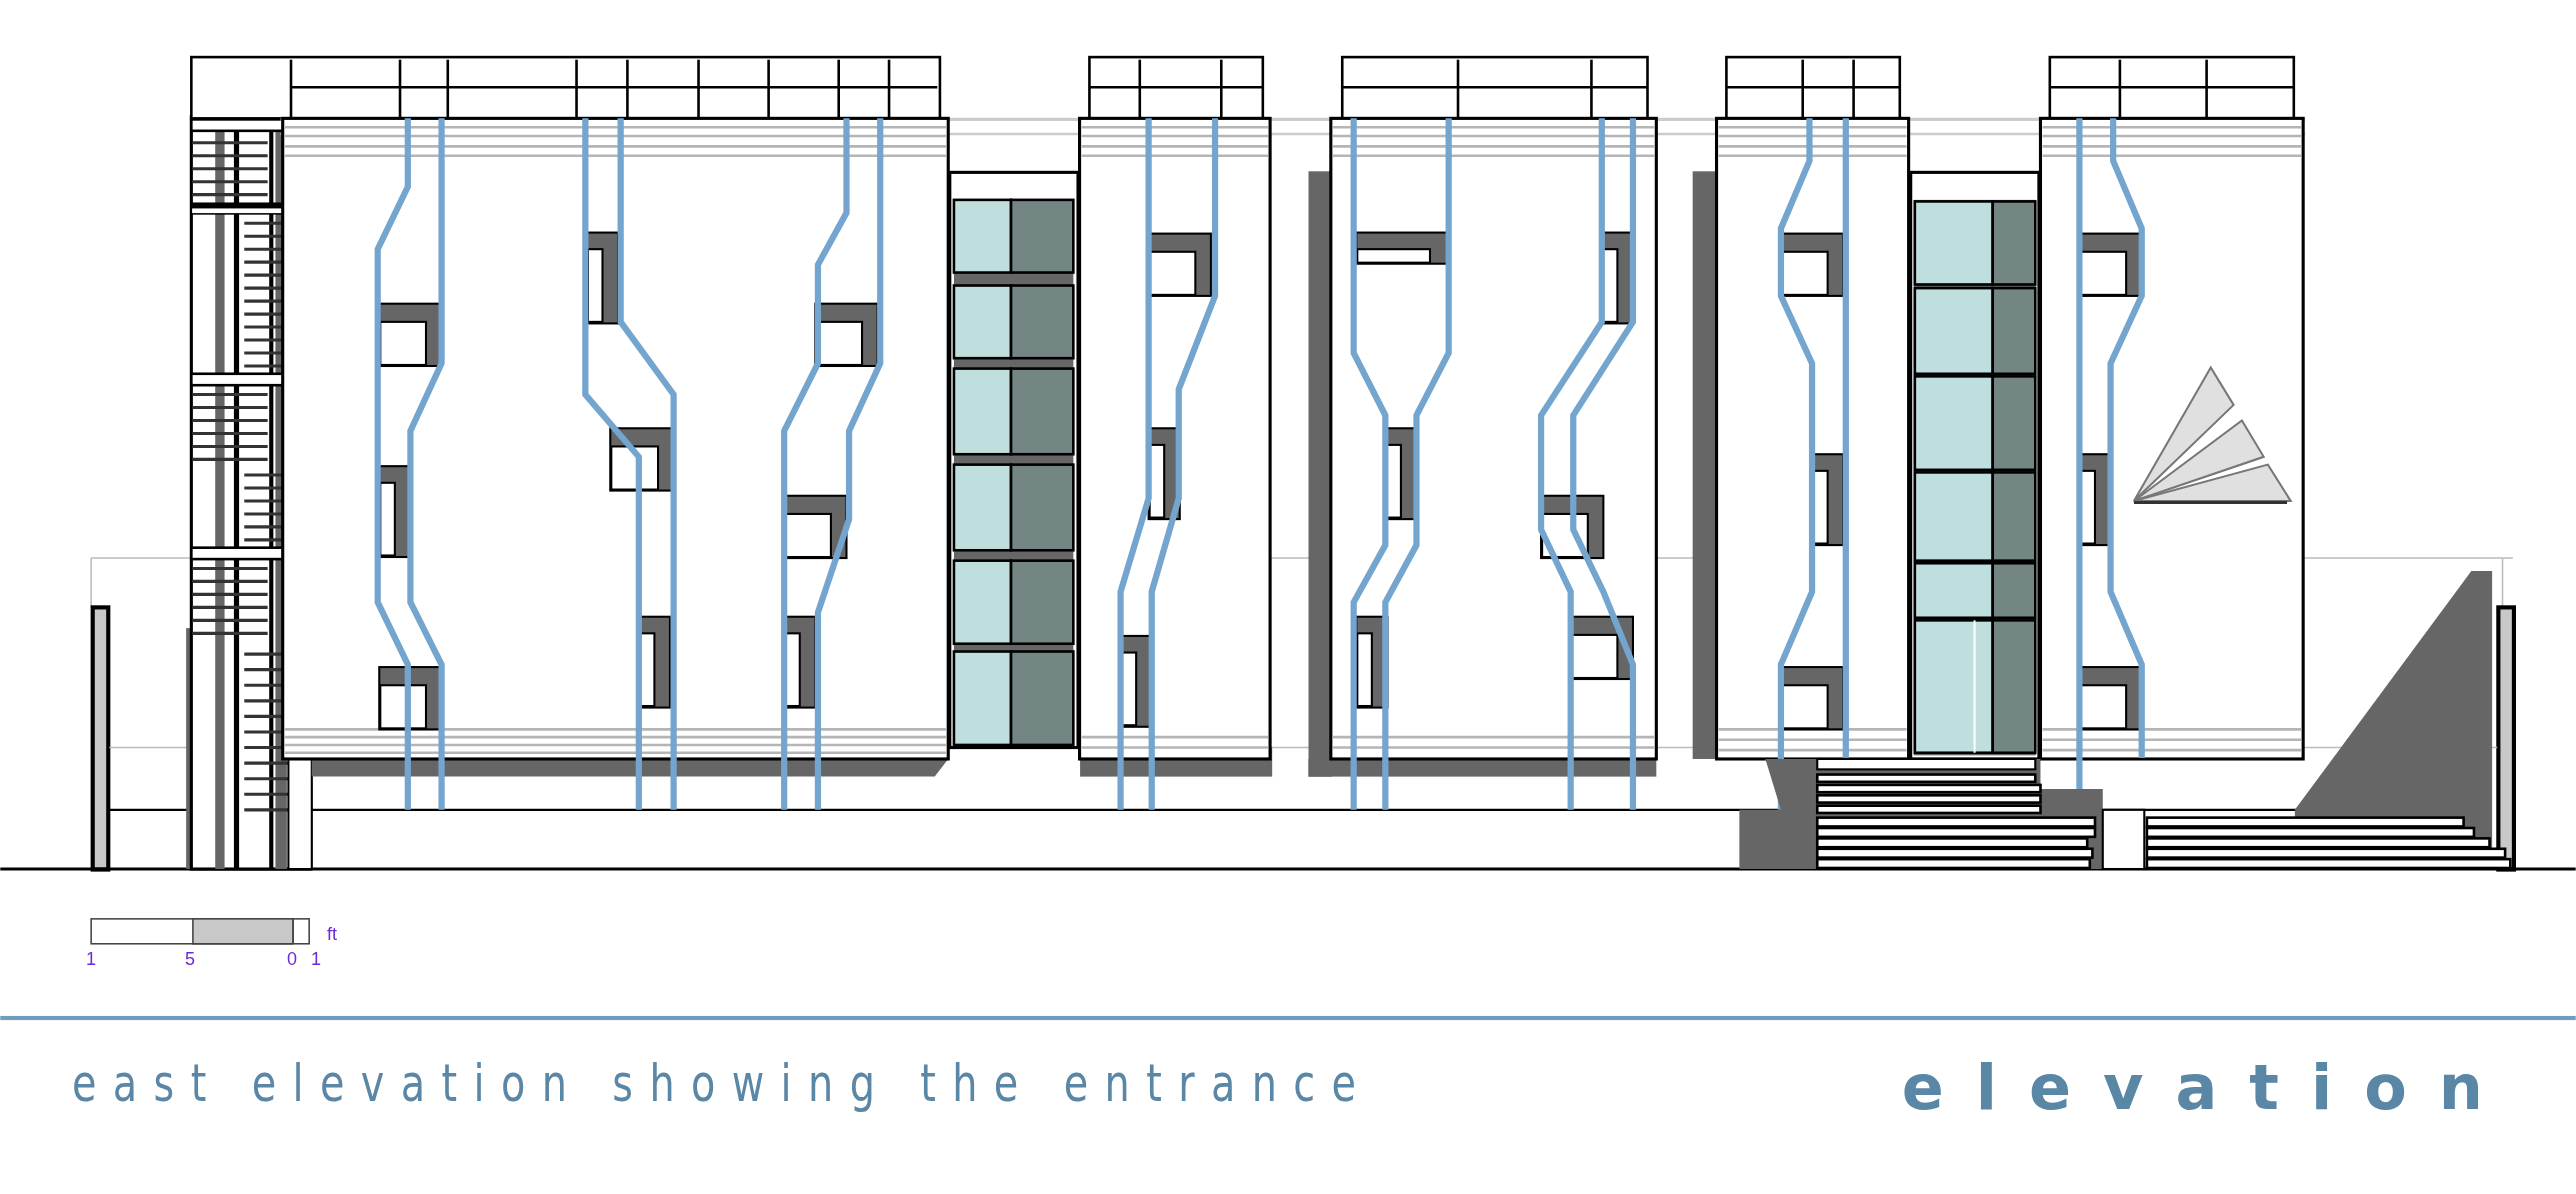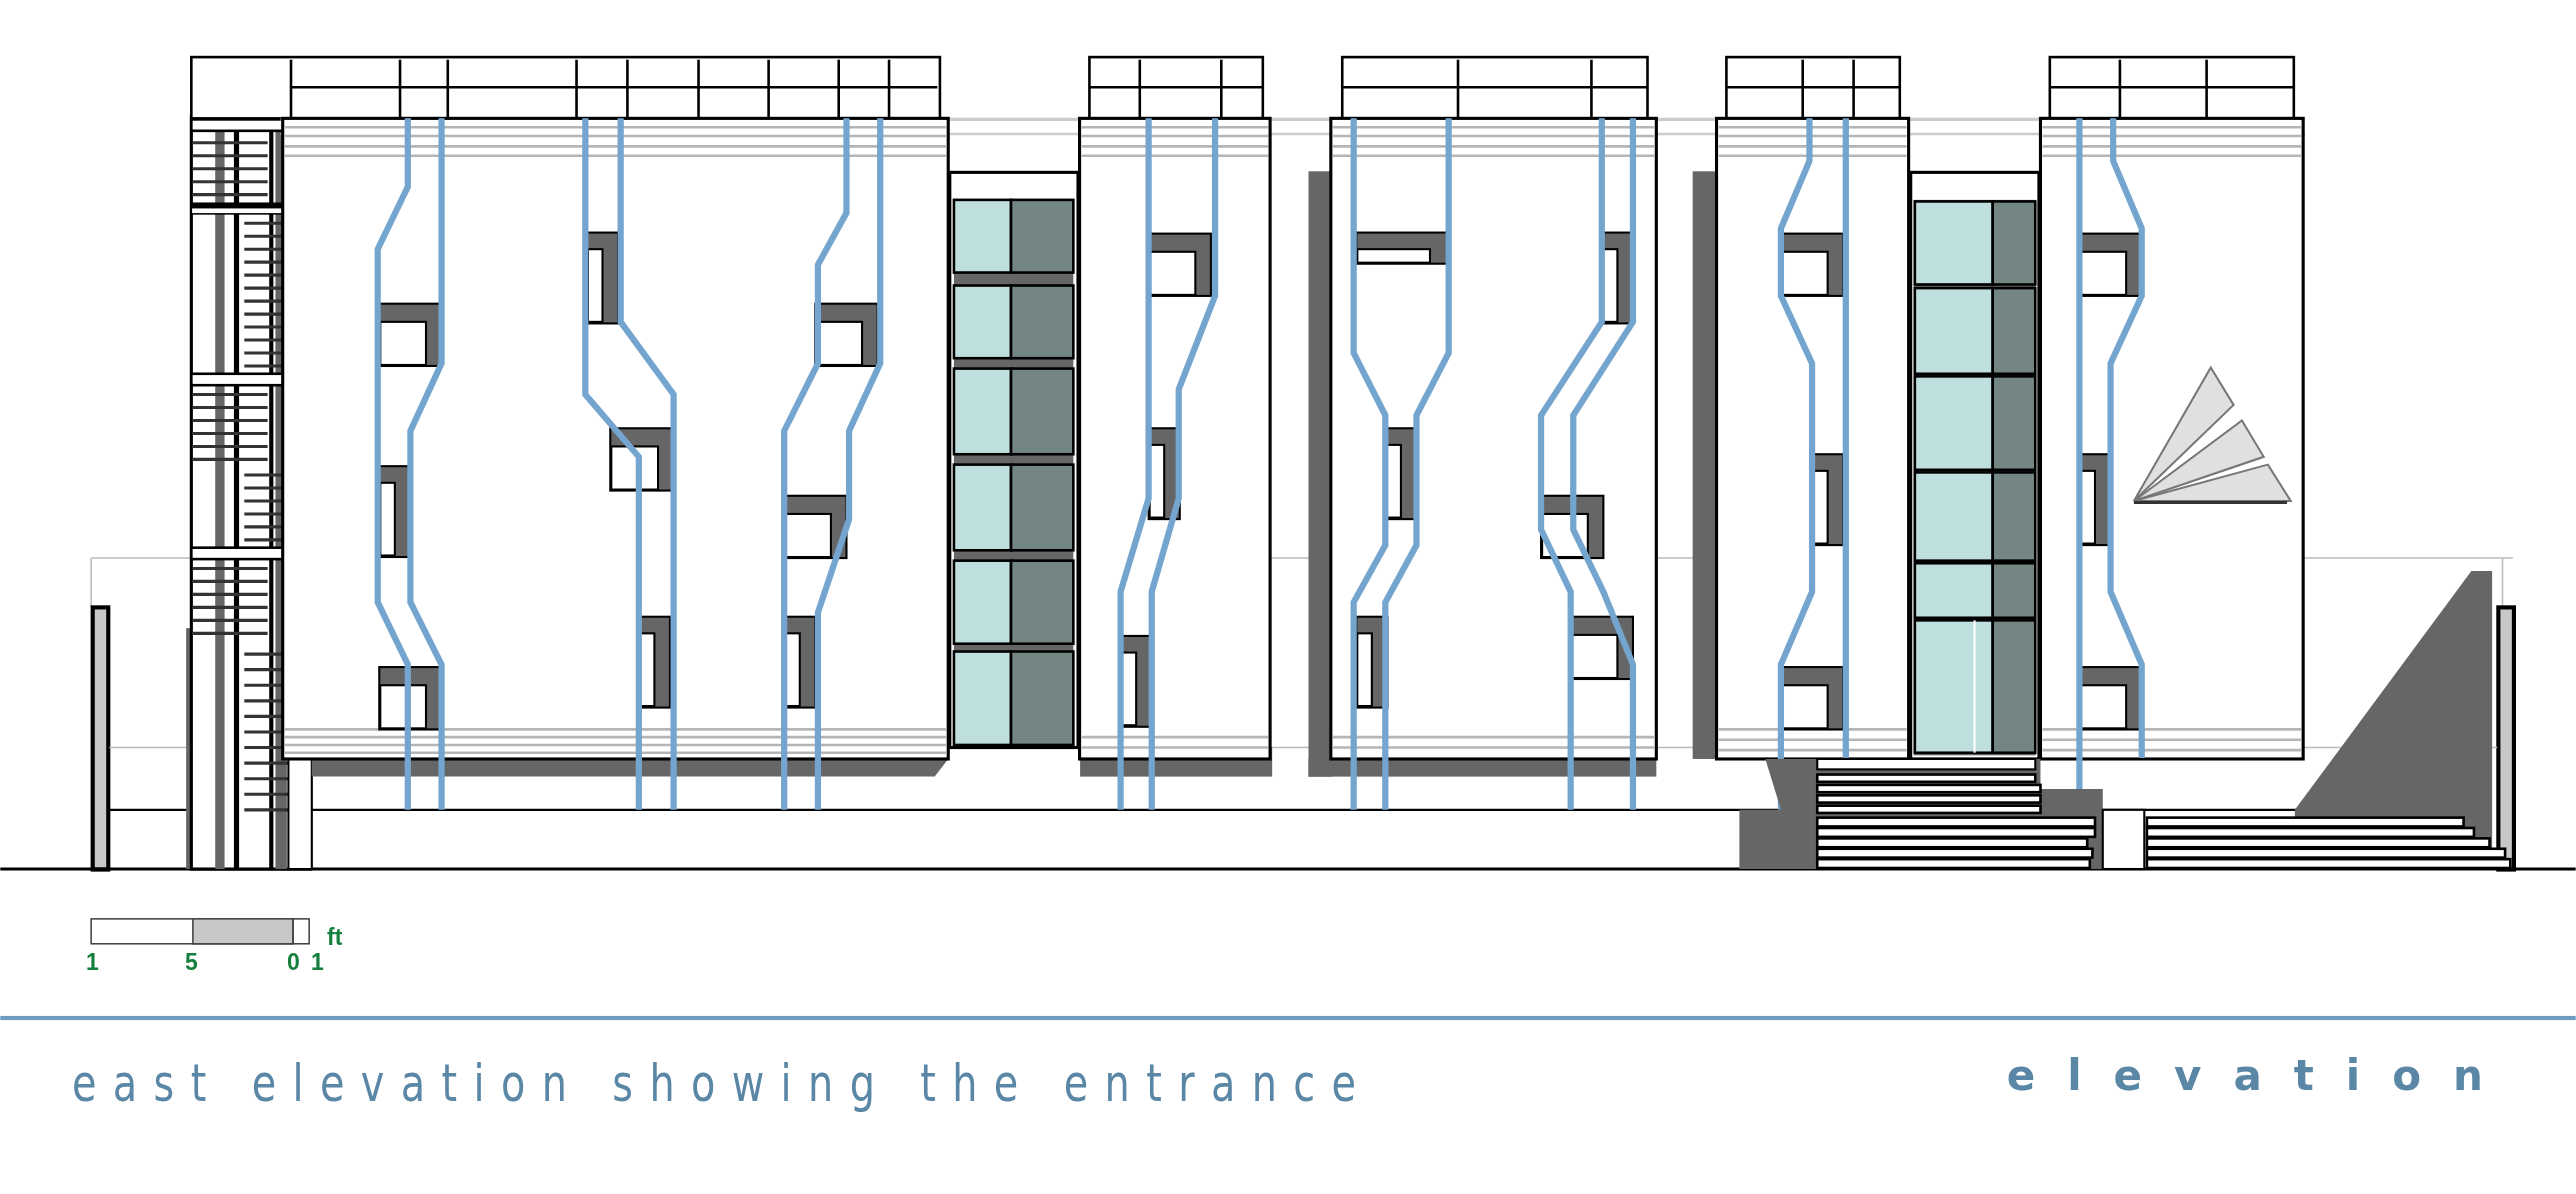--- a/index.html
+++ b/index.html
@@ -1,21 +1,21 @@
 <!DOCTYPE html>
 <html style="font-size:8.3px"><head>
 <meta charset="utf-8">
 <style>
   html, body { margin: 0; padding: 0; background: #ffffff; }
   body { width: 2576px; height: 1194px; position: relative; overflow: hidden; font-family: "DejaVu Sans", sans-serif; }
   #drawing { position: absolute; left: 0; top: 0; width: 2576px; height: 1194px; }
   .caption { position: absolute; color: #5b87a6; font-family: "DejaVu Sans", sans-serif; white-space: nowrap; }
   #caption-left { left: 72px; top: 1054px; font-size: 51px; letter-spacing: 21px; transform: scaleX(0.78); transform-origin: left top; }
-  #caption-right { right: 61px; top: 1051px; font-size: 42px; letter-spacing: 32px; font-weight: bold; }
-  .scale-label { position: absolute; font-family: "Liberation Sans", sans-serif; font-size: 23px; color: #15803d; font-weight: bold; }
+  #caption-right { right: 61px; top: 1051px; font-size: 62px; letter-spacing: 32px; font-weight: bold; }
+  .scale-label { position: absolute; font-family: "Liberation Sans", sans-serif; font-size: 18px; color: #6d28d9; }
 </style>
 </head>
 <body>
 
 <svg id="drawing" viewBox="0 0 4961 2300" xmlns="http://www.w3.org/2000/svg">
   <defs>
     <pattern id="hatch-lines" width="10" height="22" patternUnits="userSpaceOnUse">
       <rect width="10" height="22" fill="#fff"></rect>
       <rect y="0" width="10" height="5" fill="#aaaaaa"></rect>
     </pattern>

